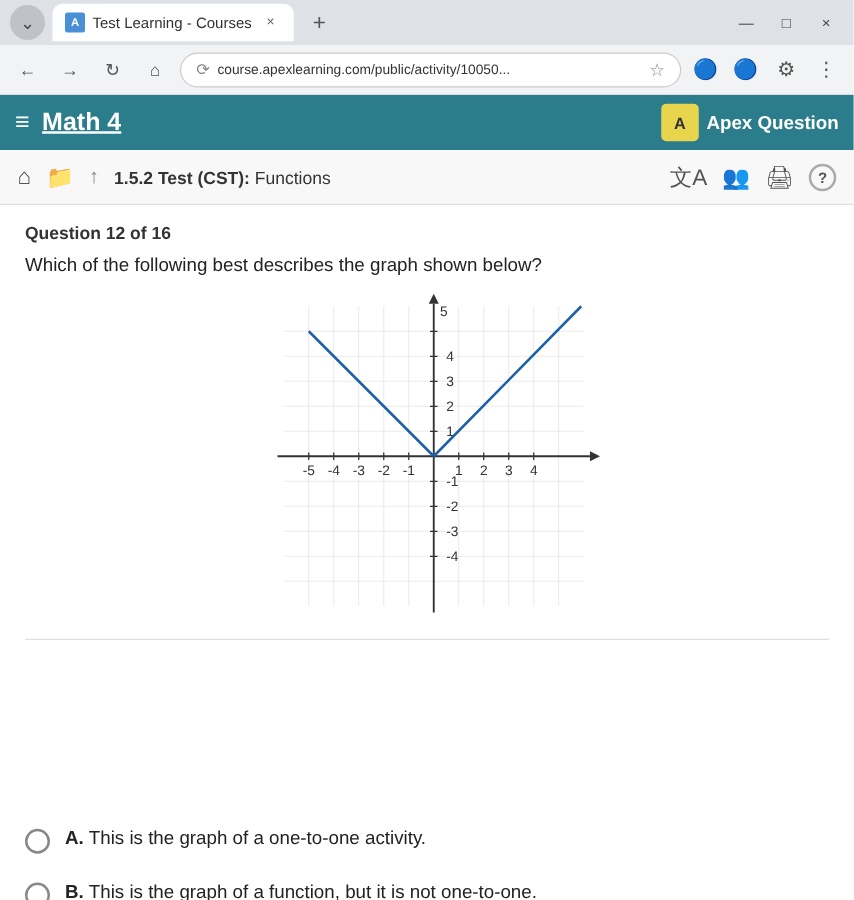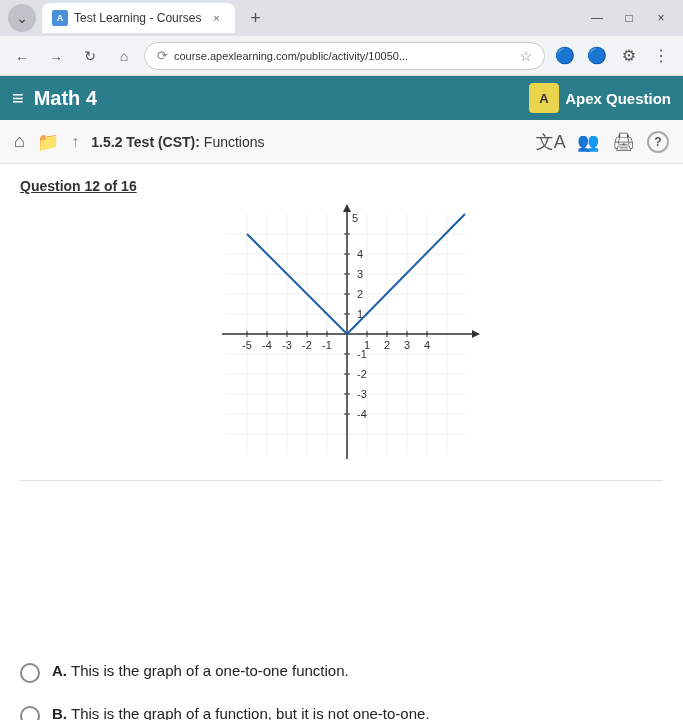--- a/index.html
+++ b/index.html
@@ -66,21 +66,21 @@
     
     .app-header {
       background: #2b7d8b;
       height: 44px;
       display: flex;
       align-items: center;
       padding: 0 12px;
       color: white;
     }
     .hamburger { font-size: 20px; margin-right: 10px; cursor: pointer; }
-    .app-title { font-size: 20px; font-weight: bold; flex: 1; }
+    .app-title { font-size: 20px; font-weight: bold; flex: 1; text-decoration: underline; }
     .apex-logo { display: flex; align-items: center; gap: 6px; font-size: 15px; font-weight: bold; color: white; }
     .apex-logo-icon { width: 30px; height: 30px; background: #e8d44d; border-radius: 4px; display: flex; align-items: center; justify-content: center; font-size: 14px; color: #333; font-weight: bold; }
 
     
     .breadcrumb-bar {
       background: #f8f8f8;
       height: 44px;
       display: flex;
       align-items: center;
       padding: 0 14px;
@@ -94,21 +94,21 @@
     .bc-right { margin-left: auto; display: flex; gap: 12px; align-items: center; justify-content: center; }
     .bc-right-icon { font-size: 18px; color: #555; cursor: pointer; }
 
     
     .content-area {
       background: #fff;
       padding: 14px 20px 0 20px;
       overflow-y: auto;
       height: calc(720px - 36px - 40px - 44px - 44px - 58px);
     }
-    .question-number { font-size: 14px; font-weight: bold; color: #333; margin-bottom: 10px; text-decoration: underline; }
+    .question-number { font-size: 14px; font-weight: bold; color: #333; margin-bottom: 10px; }
     .question-text { font-size: 15px; color: #222; margin-bottom: 14px; }
 
     
     .graph-container { display: flex; justify-content: center; margin-bottom: 16px; }
     .graph-svg { display: block; }
 
     
     .divider { height: 1px; background: #e0e0e0; margin: 8px 0 16px 0; }
 
     
@@ -197,20 +197,21 @@
   <div class="bc-right">
     <span class="bc-right-icon">文A</span>
     <span class="bc-right-icon">👥</span>
     <span class="bc-right-icon">🖨</span>
     <span class="bc-right-icon" style="border:2px solid #aaa;border-radius:50%;width:22px;height:22px;display:flex;align-items:center;justify-content:center;font-size:12px;font-weight:bold;color:#555;">?</span>
   </div>
 </div>
 
 <div class="content-area">
   <div class="question-number">Question 12 of 16</div>
+  <div class="question-text">Which of the following best describes the graph shown below?</div>
 
   <div class="graph-container">
     <svg class="graph-svg" width="290" height="260" viewBox="0 0 290 260">
 
       <rect width="290" height="260" fill="white"></rect>
 
       <line x1="50" y1="10" x2="50" y2="250" stroke="#ddd" stroke-width="0.5"></line>
       <line x1="70" y1="10" x2="70" y2="250" stroke="#ddd" stroke-width="0.5"></line>
       <line x1="90" y1="10" x2="90" y2="250" stroke="#ddd" stroke-width="0.5"></line>
       <line x1="110" y1="10" x2="110" y2="250" stroke="#ddd" stroke-width="0.5"></line>
@@ -303,21 +304,21 @@
     </svg>
   </div>
 
   <div class="divider"></div>
 </div>
 
 <div class="answer-options">
   <div class="answer-option">
     <div class="radio-circle"></div>
     <div class="answer-label">
-      <strong>A.</strong><span>This is the graph of a one-to-one function.</span>
+      <strong>A.</strong><span>This is the graph of a one-to-one activity.</span>
     </div>
   </div>
   <div class="answer-option">
     <div class="radio-circle"></div>
     <div class="answer-label">
       <strong>B.</strong><span>This is the graph of a function, but it is not one-to-one.</span>
     </div>
   </div>
 
 </div>

